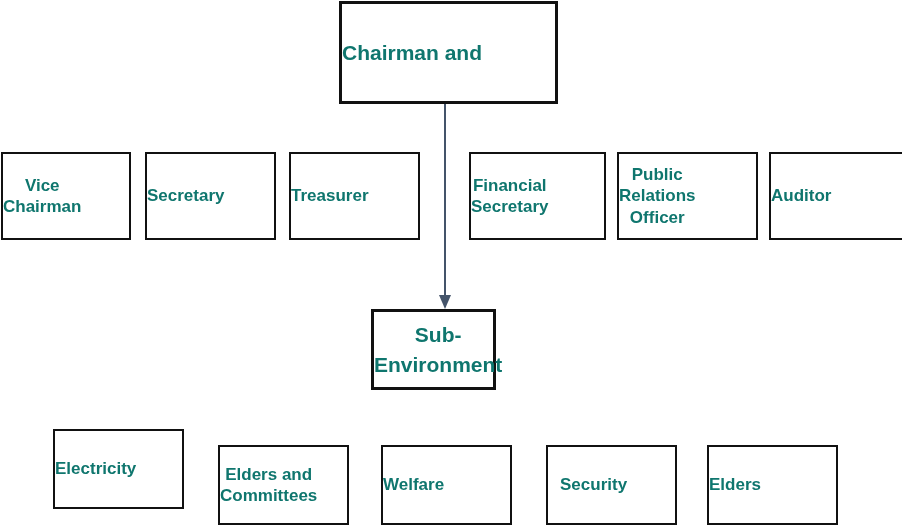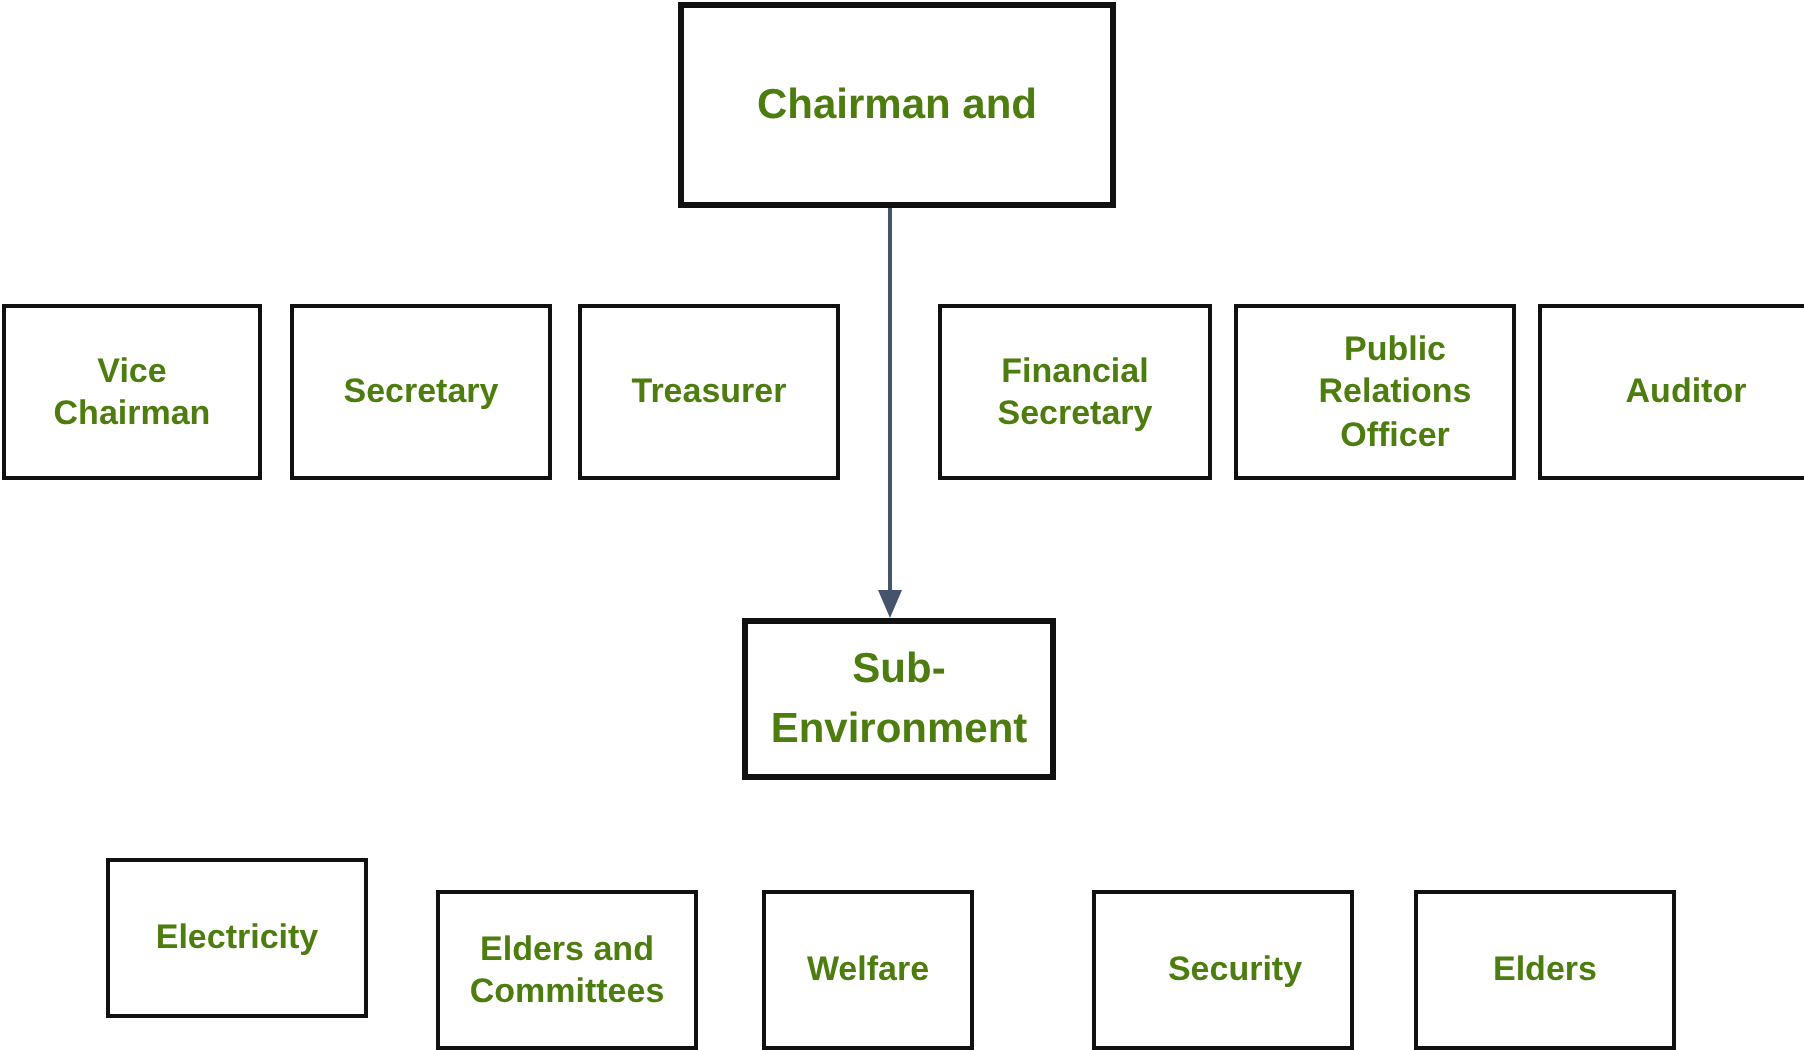--- a/index.html
+++ b/index.html
@@ -1,20 +1,20 @@
 <!DOCTYPE html>
 <html><head>
 <meta charset="utf-8">
 <style>
   html, body { margin: 0; padding: 0; background: #ffffff; }
   body { width: 902px; height: 525px; position: relative; overflow: hidden;
          font-family: "Liberation Sans", "DejaVu Sans", sans-serif; }
   .box { position: absolute; box-sizing: border-box; border: 2px solid #111111;
-         background: #ffffff; display: flex; align-items: center; justify-content: center;
-         text-align: center; font-weight: bold; color: #4d7c0f; line-height: 1.25; }
+         background: #ffffff; display: flex; align-items: center; 
+         text-align: center; font-weight: bold; color: #0f766e; line-height: 1.25; }
   .box span { display: block; }
   .top { font-size: 21px; line-height: 31px; border-width: 3px; }
   .sub { font-size: 21px; line-height: 30px; border-width: 3px; }
   .r1 { font-size: 17px; }
   .r2 { font-size: 17px; }
   svg.conn { position: absolute; left: 0; top: 0; }
 </style>
 </head>
 <body>
 
@@ -44,52 +44,52 @@
   <div>
       <span>Treasurer</span>
     </div>
 </div>
 <div class="box r1" style="left:469px; top:152px; width:137px; height:88px;">
   <div>
       <span>Financial</span>
       <span>Secretary</span>
     </div>
 </div>
-<div class="box r1" style="left:617px; top:152px; width:141px; height:88px;padding-left:20px;">
+<div class="box r1" style="left:617px; top:152px; width:141px; height:88px;">
   <div>
       <span>Public</span>
       <span>Relations</span>
       <span>Officer</span>
     </div>
 </div>
 <div class="box r1" style="left:769px; top:152px; width:148px; height:88px;">
   <div>
       <span>Auditor</span>
     </div>
 </div>
 
-<div class="box sub" style="left:371px; top:309px; width:157px; height:81px;">
+<div class="box sub" style="left:371px; top:309px; width:125px; height:81px;">
   <div>
       <span>Sub-</span>
       <span>Environment</span>
     </div>
 </div>
 
 <div class="box r2" style="left:53px; top:429px; width:131px; height:80px;">
   <div>
       <span>Electricity</span>
     </div>
 </div>
 <div class="box r2" style="left:218px; top:445px; width:131px; height:80px;">
   <div>
       <span>Elders and</span>
       <span>Committees</span>
     </div>
 </div>
-<div class="box r2" style="left:381px; top:445px; width:106px; height:80px;">
+<div class="box r2" style="left:381px; top:445px; width:131px; height:80px;">
   <div>
       <span>Welfare</span>
     </div>
 </div>
 <div class="box r2" style="left:546px; top:445px; width:131px; height:80px;padding-left:12px;">
   <div>
       <span>Security</span>
     </div>
 </div>
 <div class="box r2" style="left:707px; top:445px; width:131px; height:80px;">

